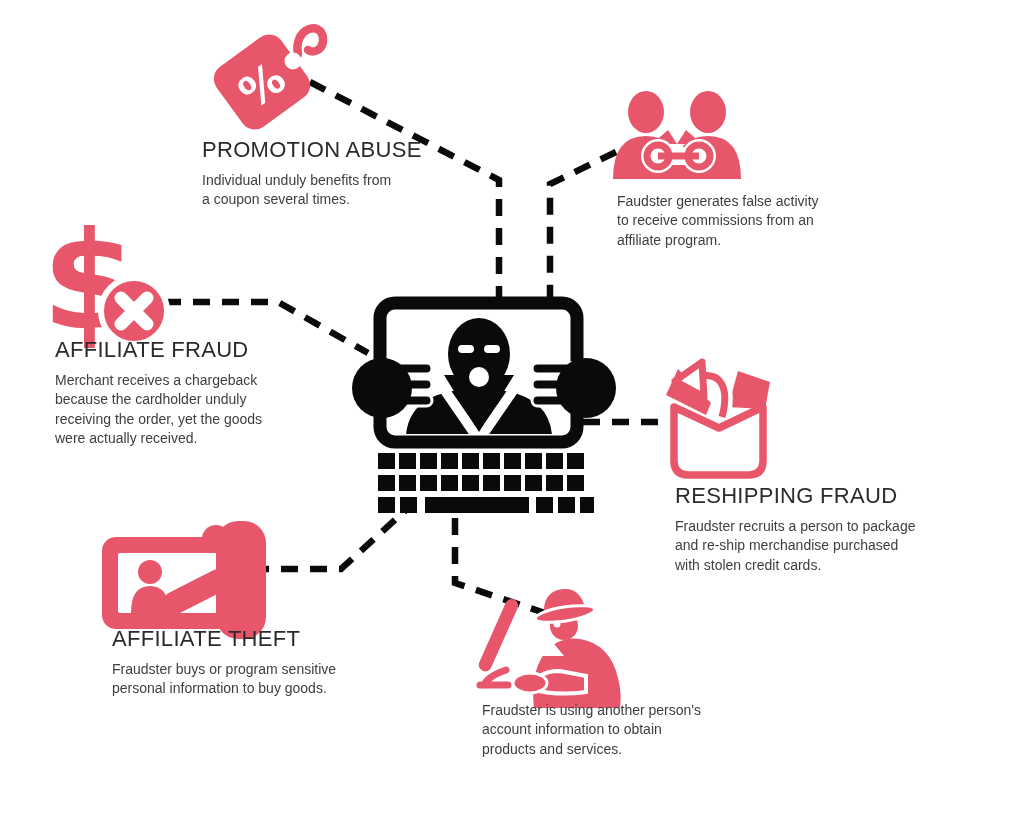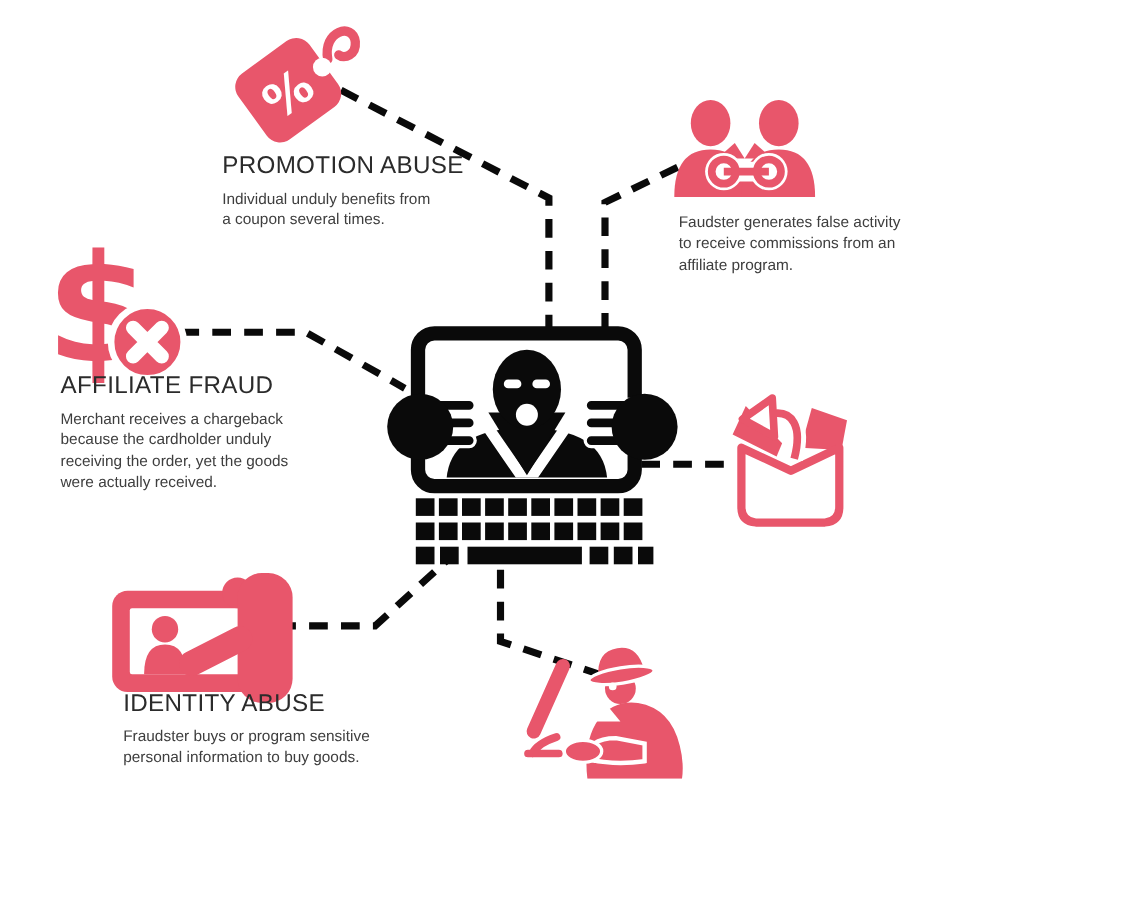--- a/index.html
+++ b/index.html
@@ -183,23 +183,32 @@
   </div>
 
   <div class="abs item" style="left:55px;top:337px;width:300px">
     <h3>AFFILIATE FRAUD</h3>
     <p>Merchant receives a chargeback
 because the cardholder unduly
 receiving the order, yet the goods
 were actually received.</p>
   </div>
 
+  <div class="abs item" style="left:675px;top:483px;width:330px">
+    <h3>RESHIPPING FRAUD</h3>
+    <p>Fraudster recruits a person to package
+and re-ship merchandise purchased
+with stolen credit cards.</p>
+  </div>
 
   <div class="abs item" style="left:112px;top:626px;width:310px">
-    <h3>IDENTITY ABUSE</h3>
+    <h3>AFFILIATE THEFT</h3>
     <p>Fraudster buys or program sensitive
 personal information to buy goods.</p>
   </div>
 
   <div class="abs item" style="left:482px;top:701px;width:300px">
+    <p>Fraudster is using another person's
+account information to obtain
+products and services.</p>
   </div>
 
 </div>
 
 </body></html>

